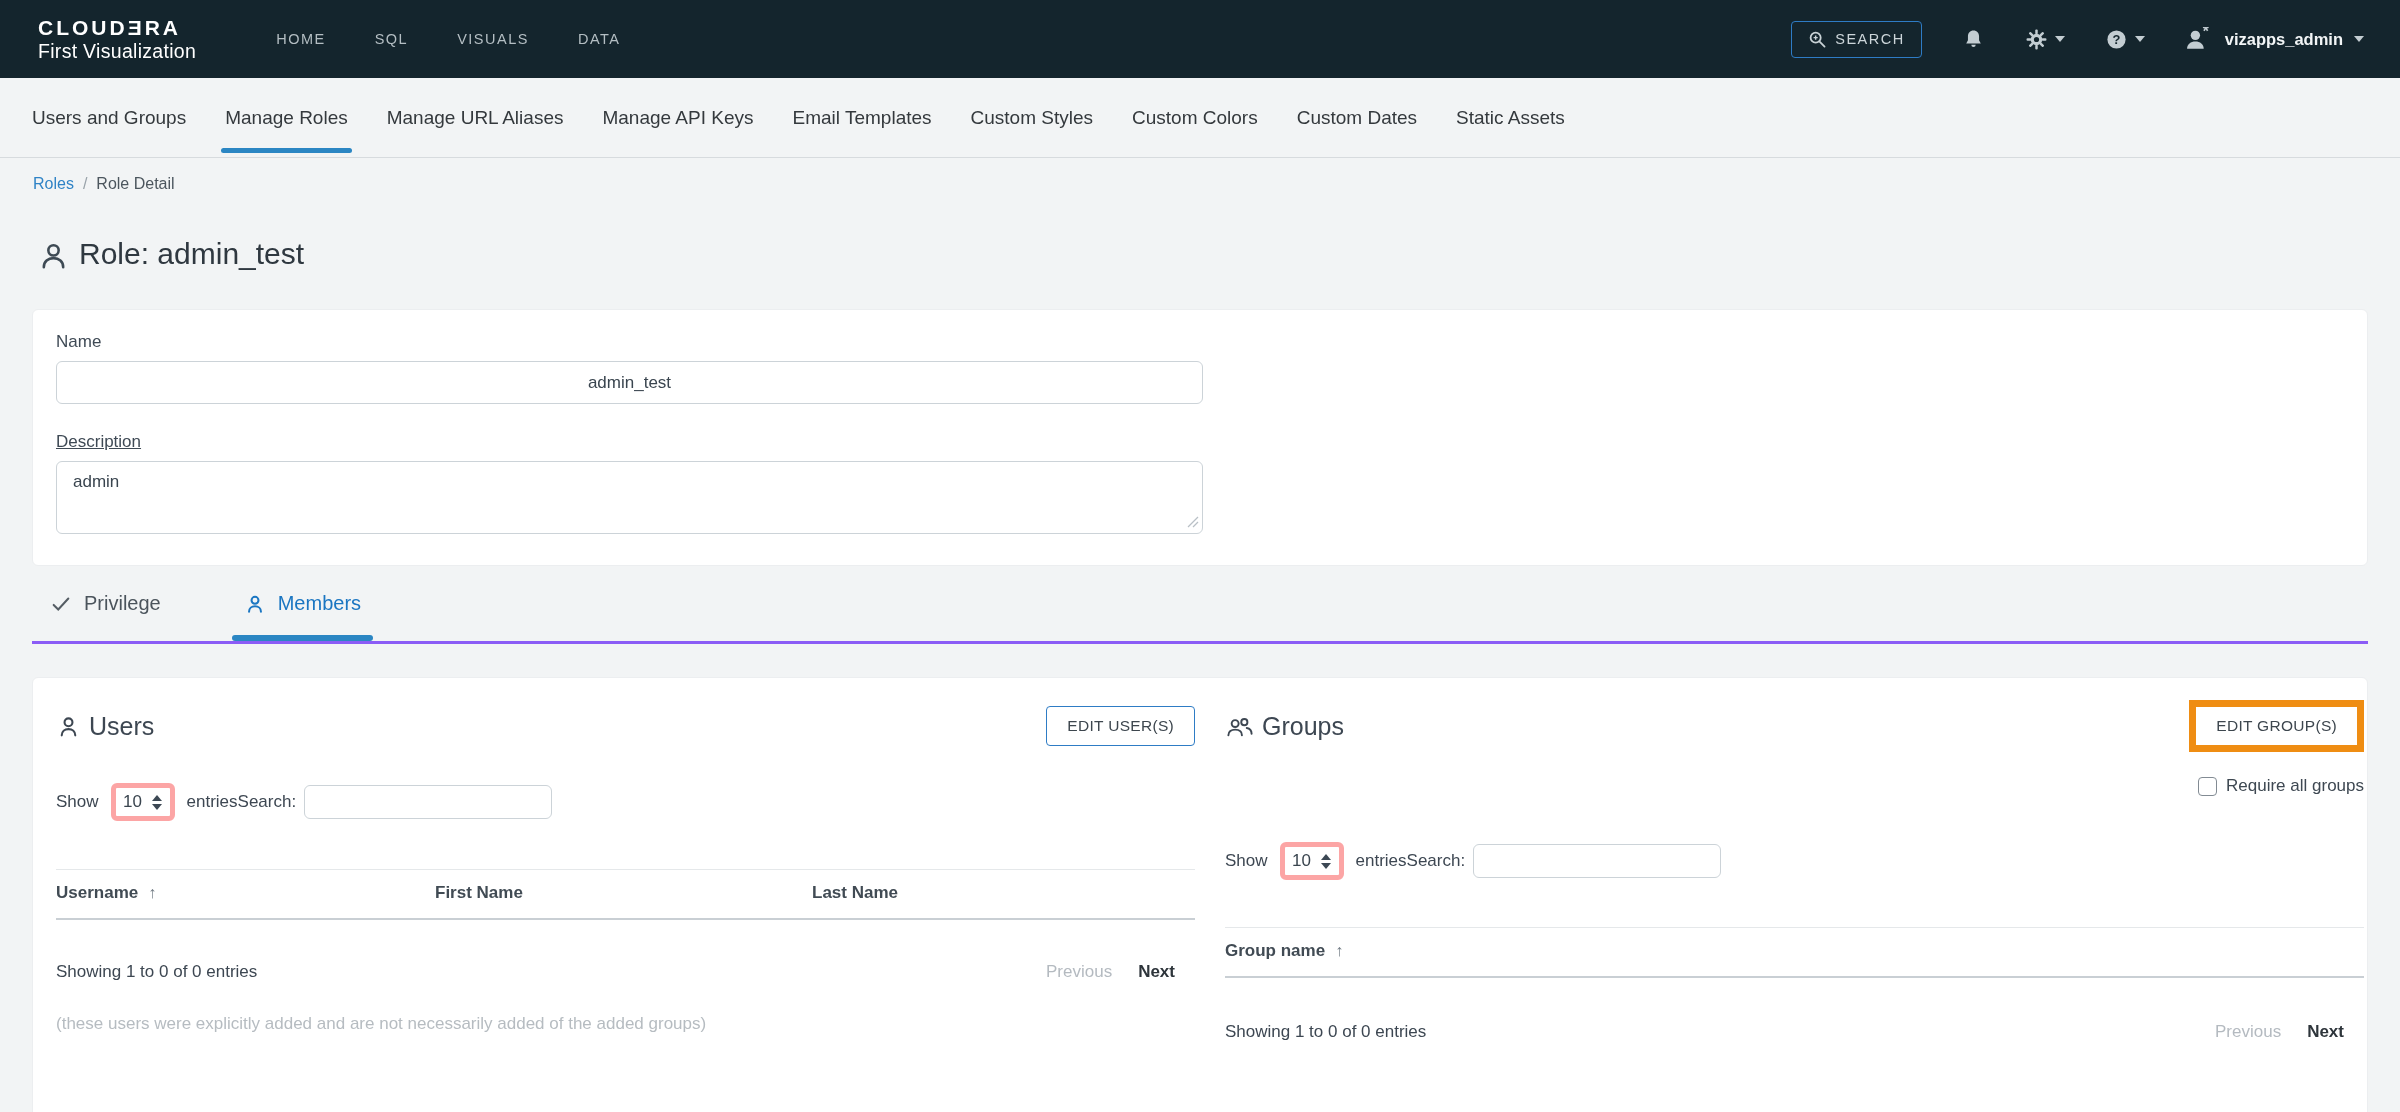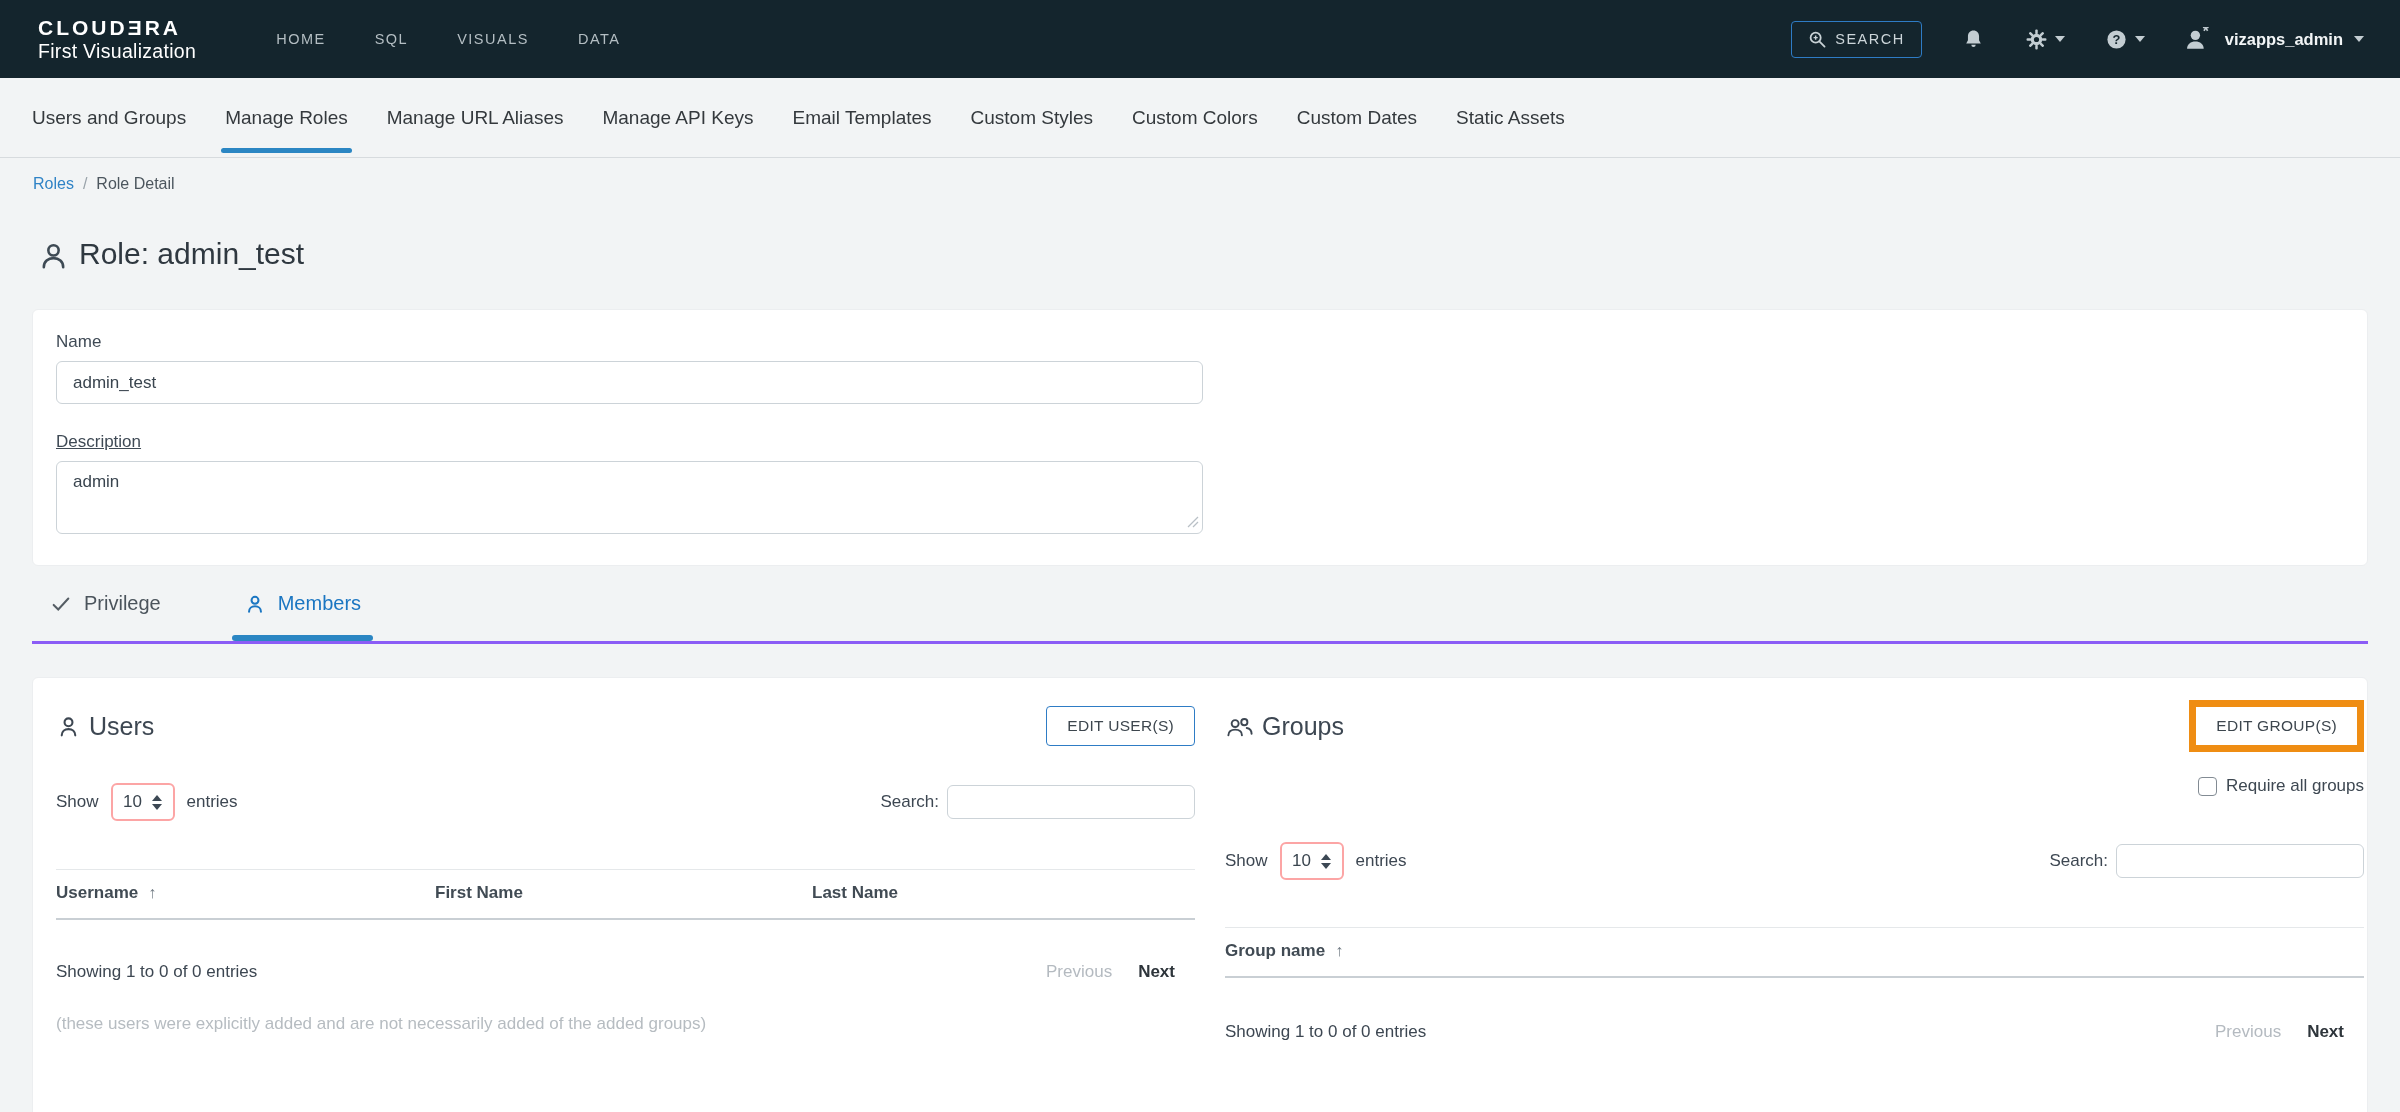--- a/index.html
+++ b/index.html
@@ -32,21 +32,21 @@
   .breadcrumb .bc-link { color:#2f83c6; cursor:pointer; }
   .breadcrumb .bc-sep { color:#9aa3aa; }
   .breadcrumb .bc-current { color:#4c565e; }
   .page-heading { margin:44px 0 0 38px; display:flex; align-items:flex-end; gap:10px; font-size:30px; color:#2f3840; }
 
   
   .card { background:#fff; border:1px solid #eceef0; border-radius:6px; margin:0 32px; }
   .form-card { margin-top:38px; height:257px; padding:22px 0 0 23px; }
   .field-label { font-size:17px; color:#3f4a55; margin-bottom:9px; }
   .text-input { width:1147px; height:43px; border:1px solid #ccd3d8; border-radius:6px; padding:0 16px;
-    font-size:17px; color:#3a454f; font-family:inherit; background:#fff; }
+    font-size:17px; color:#3a454f; font-family:inherit; background:#fff;text-align:center; }
   .textarea-wrap { position:relative; width:1147px; margin-top:2px; }
   .text-area { width:1147px; height:73px; border:1px solid #ccd3d8; border-radius:6px; padding:10px 16px;
     font-size:17px; color:#3a454f; font-family:inherit; resize:none; display:block; }
   .resize-grip { position:absolute; right:4px; bottom:6px; }
   .desc-row { margin-top:28px;text-decoration:underline; }
 
   
   .detail-tabs { margin:0 32px; height:78px; border-bottom:3px solid #8b5cf6; display:flex; gap:83px; align-items:center; padding-left:18px; }
   .dtab { position:relative; height:100%; display:flex; align-items:center; gap:12px; font-size:20px; color:#4b545c; cursor:pointer; }
   .dtab.active { color:#1b76c2; }
@@ -56,23 +56,23 @@
   .members-card { margin-top:33px; height:480px; padding:22px 0 0 23px; display:flex; }
   .col { width:1139px; }
   .col-groups { margin-left:30px; }
   .panel-head { display:flex; justify-content:space-between; align-items:center; height:52px; }
   .panel-title { display:flex; align-items:center; gap:8px; font-size:25px; color:#3d4752; }
   .edit-btn { height:40px; padding:0 20px; background:#fff; border:1.5px solid #2e7cc5; border-radius:4px;
     font-size:15.5px; letter-spacing:.3px; color:#3d464e; font-family:inherit; cursor:pointer; }
   .highlight-ring { border:7px solid #ef8d13; display:inline-block; }
   .highlight-ring .edit-btn { border:none; height:38px; border-radius:0; }
 
-  .controls-row { display:flex; justify-content:space-between; align-items:center; margin-top:31px; }
+  .controls-row { display:flex; align-items:center; margin-top:31px; }
   .show-group { display:flex; align-items:center; gap:12px; font-size:17px; color:#3d4752; }
-  .page-size { width:64px; height:38px; border:2px solid #fca5a5; border-radius:6px; display:flex; align-items:center;
+  .page-size { width:64px; height:38px; border:5px solid #fca5a5; border-radius:6px; display:flex; align-items:center;
     justify-content:center; gap:10px; font-size:17px; color:#3a454f; cursor:pointer; background:#fff; }
   .stepper { display:flex; flex-direction:column; gap:3px; }
   .tri-up { width:0;height:0;border-left:5px solid transparent;border-right:5px solid transparent;border-bottom:6px solid #3c4854; }
   .tri-dn { width:0;height:0;border-left:5px solid transparent;border-right:5px solid transparent;border-top:6px solid #3c4854; }
   .search-group { display:flex; align-items:center; gap:8px; font-size:17px; color:#3d4752; }
   .search-input { width:248px; height:34px; border:1px solid #ccd3d8; border-radius:6px; padding:0 10px; font-size:16px; font-family:inherit; }
 
   .require-row { display:flex; justify-content:flex-end; align-items:center; gap:9px; margin-top:24px; height:20px; font-size:17px; color:#3e4852; }
   .checkbox { width:19px; height:19px; border:1.5px solid #828b93; border-radius:4px; background:#fff; cursor:pointer; }
   .groups-controls { margin-top:46px; }

